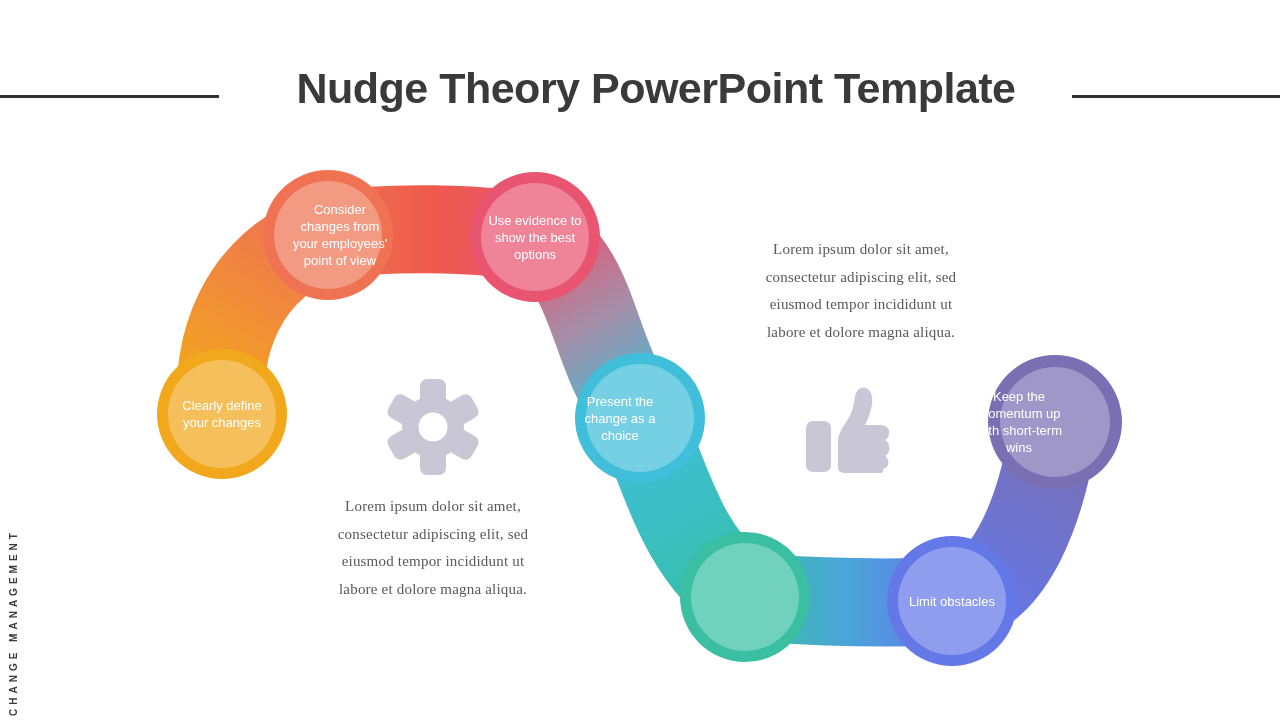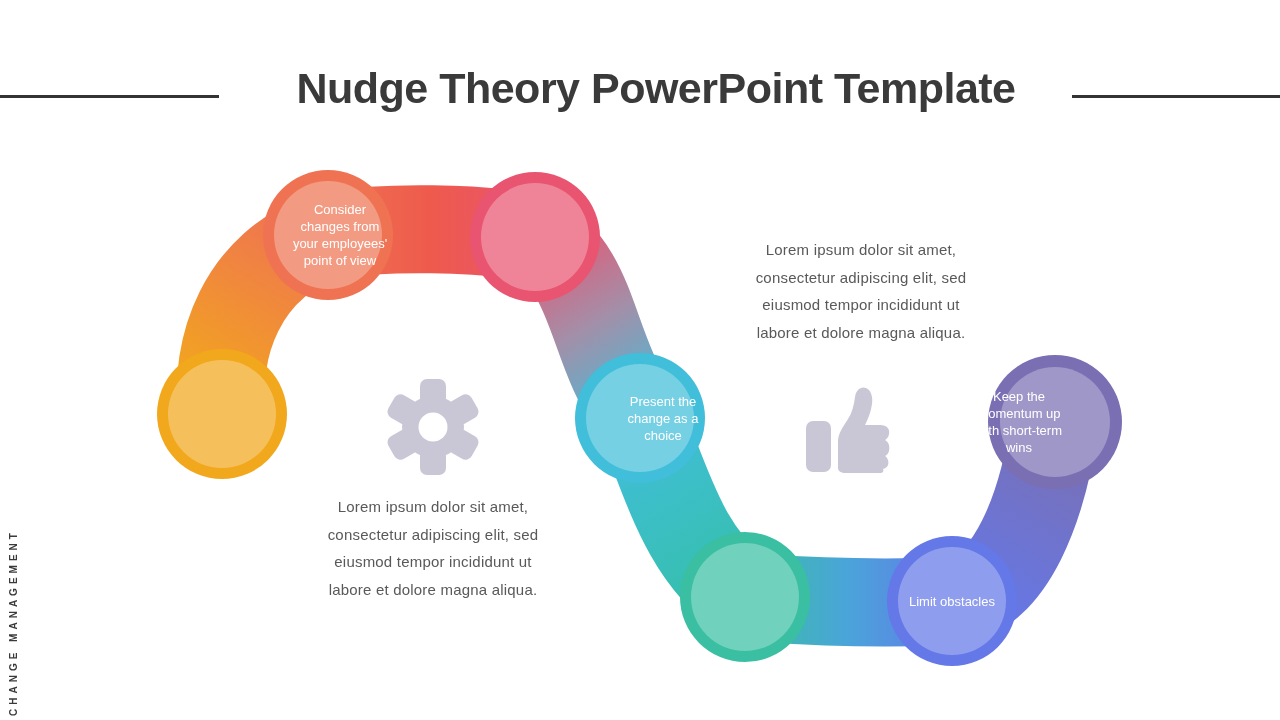--- a/index.html
+++ b/index.html
@@ -16,21 +16,21 @@
   .divider.right{left:1072px;width:208px;}
   .snake-svg{position:absolute;left:0;top:0;width:1280px;height:720px;}
   .node-label{
     position:absolute;transform:translate(-50%,-50%);
     width:140px;text-align:center;color:#ffffff;
     font-size:13px;line-height:17px;font-weight:500;white-space:pre-line;
   }
   .lorem{
     position:absolute;transform:translate(-50%,-50%);
     width:280px;text-align:center;color:#595959;
-    font-size:15px;line-height:27.5px;white-space:pre-line;letter-spacing:0.2px;
+    font-size:15px;line-height:27.5px;white-space:pre-line;letter-spacing:0.2px;font-family:Liberation Serif, serif;
   }
   .lorem.left{left:433px;top:548px;}
   .lorem.right{left:861px;top:291px;}
   .side-label{
     position:absolute;left:8px;top:530px;height:186px;
     writing-mode:vertical-rl;transform:rotate(180deg);
     font-size:10px;font-weight:600;letter-spacing:4px;color:#3a3a3a;
     white-space:nowrap;
   }
 </style>
@@ -128,25 +128,30 @@
                C 889 442 890 447 889 451
                C 888 455 885 456 885 456
                C 888 458 889 462 888 465
                C 887 468 883 469 883 469
                C 884 471 883 473 880 473
                L 846 473
                C 841 473 838 471 838 468 Z"></path>
     </g>
   </svg>
 
+  <div class="node-label" style="left:222px;top:414px;">Clearly define
+your changes</div>
   <div class="node-label" style="left:340px;top:235px;">Consider
 changes from
 your employees'
 point of view</div>
-  <div class="node-label" style="left:663px;top:418px;text-align:center;">Present the
+  <div class="node-label" style="left:535px;top:237px;">Use evidence to
+show the best
+options</div>
+  <div class="node-label" style="left:620px;top:418px;text-align:center;">Present the
 change as a
 choice</div>
   <div class="node-label" style="left:952px;top:601px;">Limit obstacles</div>
   <div class="node-label" style="left:1019px;top:422px;">Keep the
 momentum up
 with short-term
 wins</div>
 
   <div class="lorem left">Lorem ipsum dolor sit amet,
 consectetur adipiscing elit, sed

